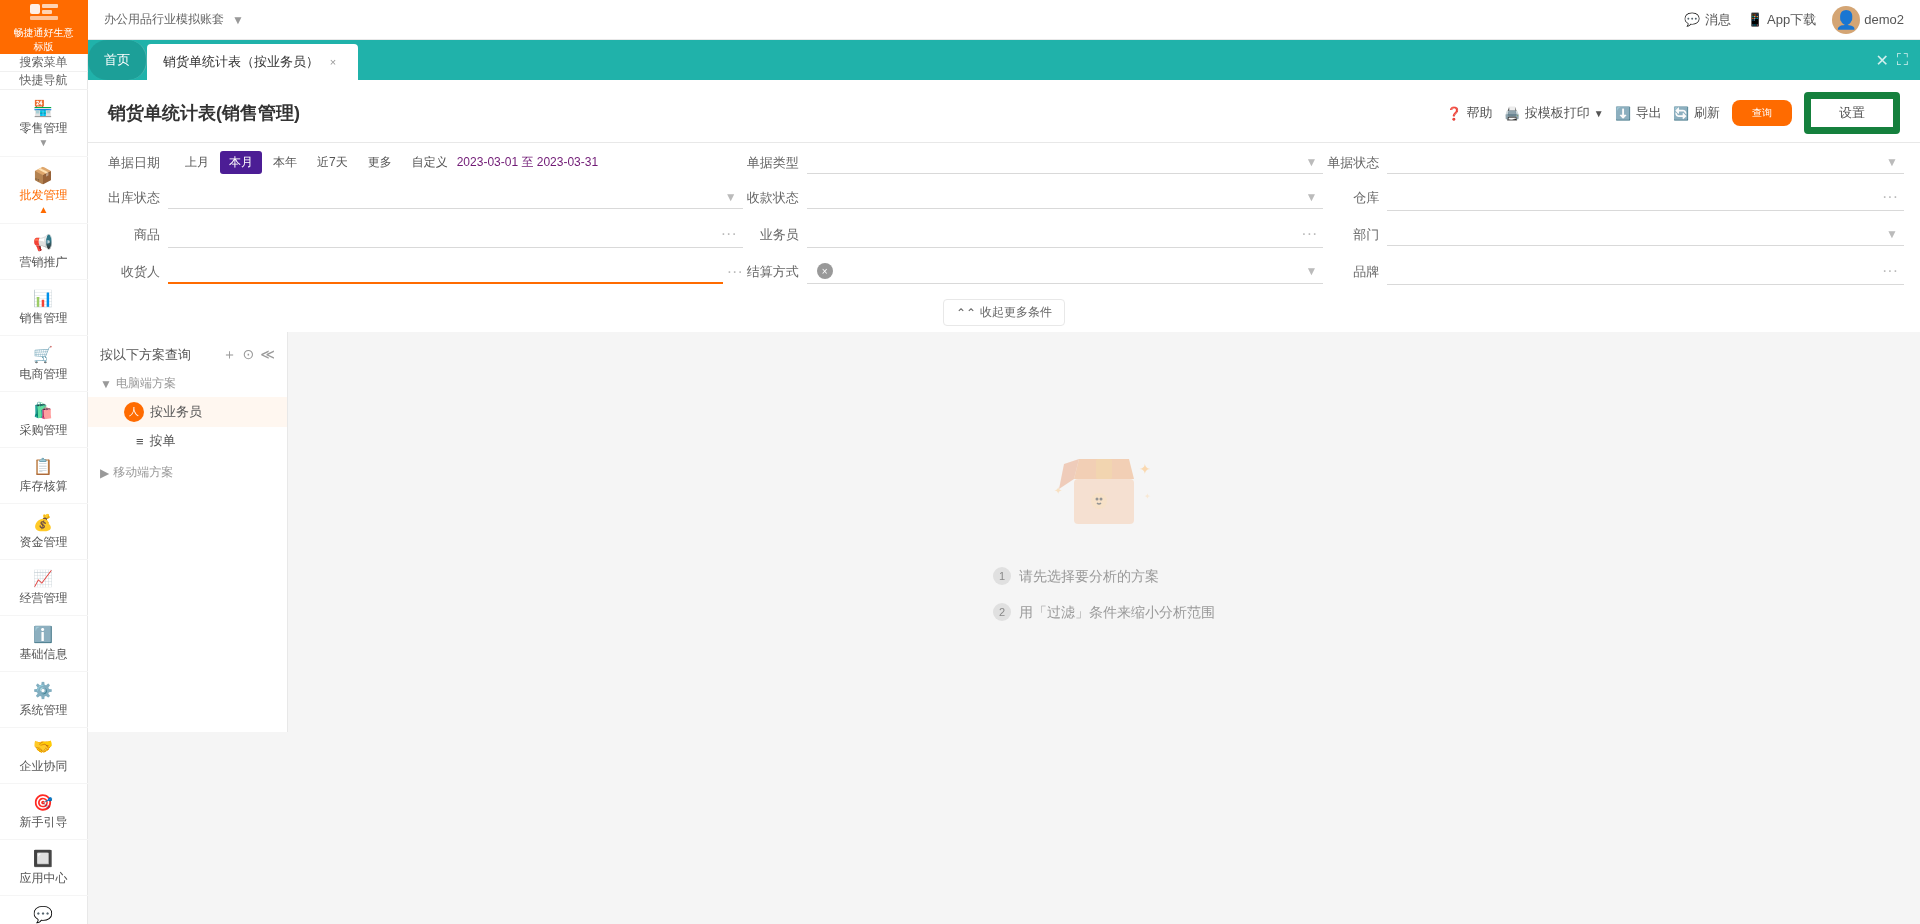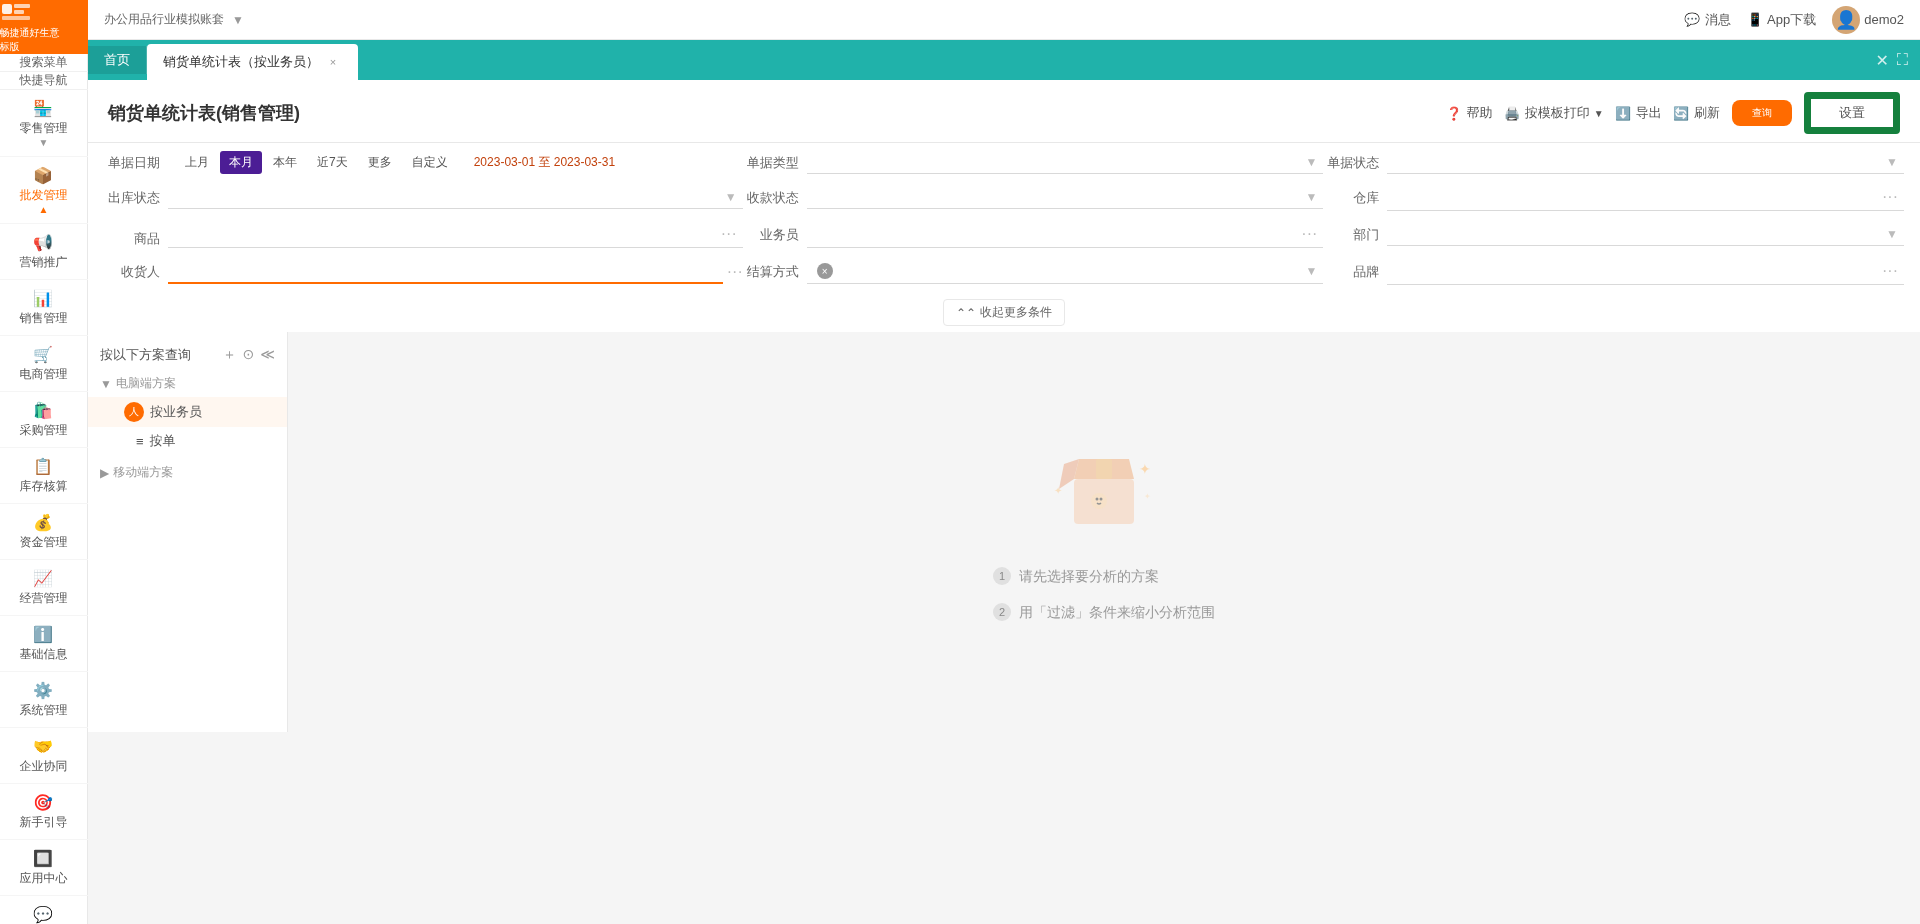--- a/index.html
+++ b/index.html
@@ -1,40 +1,40 @@
 <!DOCTYPE html>
 <html><head>
   <meta charset="utf-8">
   <style>
     * { box-sizing: border-box; margin: 0; padding: 0; }
     body { font-family: 'Microsoft YaHei', Arial, sans-serif; font-size: 13px; background: #f5f5f5; color: #333; display: flex; height: 924px; overflow: hidden; }
 
     
     .sidebar { width: 88px; background: #fff; border-right: 1px solid #e8e8e8; display: flex; flex-direction: column; align-items: center; padding-top: 0; z-index: 10; }
-    .sidebar-logo { width: 88px; height: 56px; background: #ff6b00; display: flex; flex-direction: column; justify-content: center; color: #fff; font-size: 11px; }
+    .sidebar-logo { width: 88px; height: 56px; background: #ff6b00; display: flex; flex-direction: column; align-items: center; justify-content: center; color: #fff; font-size: 11px; }
     .sidebar-logo .logo-icon { width: 32px; height: 24px; margin-bottom: 2px; }
     .sidebar-logo-text { font-size: 10px; color: #fff; }
     .sidebar-search { width: 88px; height: 44px; display: flex; align-items: center; justify-content: center; cursor: pointer; color: #666; font-size: 12px; border-bottom: 1px solid #f0f0f0; font-family: Liberation Mono, monospace; }
     .sidebar-item { width: 88px; padding: 8px 0; display: flex; flex-direction: column; align-items: center; justify-content: center; cursor: pointer; color: #555; font-size: 12px; border-bottom: 1px solid #f5f5f5; }
     .sidebar-item .icon-dot { width: 20px; height: 20px; margin-bottom: 2px; display: flex; align-items: center; justify-content: center; font-size: 16px; }
     .sidebar-item-active { color: #ff6b00; }
 
     
     .main { flex: 1; display: flex; flex-direction: column; overflow: hidden; }
 
     
     .topbar { height: 40px; background: #fff; border-bottom: 1px solid #e8e8e8; display: flex; align-items: center; padding: 0 16px; justify-content: space-between; }
     .topbar-left { display: flex; align-items: center; gap: 8px; font-size: 12px; color: #666; }
     .topbar-right { display: flex; align-items: center; gap: 16px; font-size: 13px; color: #555; }
     .topbar-right-item { display: flex; align-items: center; gap: 4px; cursor: pointer; }
     .avatar { width: 28px; height: 28px; border-radius: 50%; background: #d4a574; display: flex; align-items: center; justify-content: center; color: #fff; font-size: 11px; overflow: hidden; }
 
     
     .tabbar { height: 40px; background: #20b2aa; display: flex; align-items: center; padding: 0 0; }
-    .tab { height: 28px; padding: 0 16px; display: flex; align-items: center; gap: 6px; cursor: pointer; font-size: 13px; color: rgba(255,255,255,0.8); border-right: 1px solid rgba(255,255,255,0.2); }
+    .tab { height: 40px; padding: 0 16px; display: flex; align-items: center; gap: 6px; cursor: pointer; font-size: 13px; color: rgba(255,255,255,0.8); border-right: 1px solid rgba(255,255,255,0.2); border-radius: 19px; }
     .tab-home { background: rgba(0,0,0,0.1); color: #fff; }
     .tab-active { background: #fff; color: #333; border-radius: 4px 4px 0 0; margin-top: 4px; height: 36px; }
     .tab-close { width: 16px; height: 16px; display: flex; align-items: center; justify-content: center; border-radius: 50%; font-size: 11px; color: #999; }
     .tabbar-right { margin-left: auto; display: flex; align-items: center; gap: 8px; padding-right: 12px; }
     .tabbar-icon-btn { color: rgba(255,255,255,0.8); cursor: pointer; font-size: 16px; }
 
     
     .content { flex: 1; overflow-y: auto; background: #f5f5f5; }
 
     
@@ -47,21 +47,21 @@
     .filter-row { display: flex; align-items: center; gap: 0; margin-bottom: 10px; }
     .filter-row:last-child { margin-bottom: 0; }
     .filter-item { display: flex; align-items: center; flex: 1; min-width: 0; }
     .filter-label { color: #666; font-size: 13px; white-space: nowrap; margin-right: 8px; min-width: 56px; text-align: right; }
     .filter-input { flex: 1; border: none; border-bottom: 1px solid #d9d9d9; padding: 4px 6px; font-size: 13px; color: #333; outline: none; background: transparent; }
     .filter-select { flex: 1; display: flex; align-items: center; justify-content: space-between; border-bottom: 1px solid #d9d9d9; padding: 4px 6px; cursor: pointer; color: #333; font-size: 13px; }
     .filter-select-placeholder { color: #bbb; }
     .date-shortcuts { display: flex; align-items: center; gap: 2px; margin-left: 8px; }
     .date-btn { padding: 2px 8px; border-radius: 3px; cursor: pointer; font-size: 12px; color: #555; border: 1px solid transparent; }
     .date-btn-active { background: #4c1d95; color: #fff !important; border-radius: 3px; }
-    .date-range { color: #c2410c; font-size: 12px; margin-left: 17px; }
+    .date-range { color: #701a75; font-size: 12px; margin-left: 0; }
 
     
     .body-wrapper { display: flex; background: #f5f5f5; }
     .left-panel { width: 200px; background: #fff; border-right: 1px solid #e8e8e8; padding: 8px 0; flex-shrink: 0; }
     .left-panel-header { display: flex; align-items: center; padding: 6px 12px; color: #555; font-size: 13px; }
     .left-panel-header-text { flex: 1; }
     .left-panel-icons { display: flex; gap: 6px; color: #999; }
     .left-panel-icon { cursor: pointer; font-size: 14px; }
     .tree-item { display: flex; align-items: center; padding: 5px 12px 5px 20px; cursor: pointer; color: #555; font-size: 13px; }
     .tree-item .tree-icon { margin-right: 6px; font-size: 13px; }
@@ -289,21 +289,21 @@
           <div class="filter-item" style="flex: 2;">
             <span class="filter-label">仓库</span>
             <div class="filter-select" style="flex:1;">
               <span class="filter-select-placeholder"></span>
               <span style="color:#bbb;font-size:16px;cursor:pointer;">···</span>
             </div>
           </div>
         </div>
 
         <div class="filter-row">
-          <div class="filter-item" style="flex: 2.2; align-items: flex-end;">
+          <div class="filter-item" style="flex: 2.2;">
             <span class="filter-label">商品</span>
             <div class="filter-select" style="flex:1;">
               <span class="filter-select-placeholder"></span>
               <span style="color:#bbb;font-size:16px;cursor:pointer;">···</span>
             </div>
           </div>
           <div class="filter-item" style="flex: 2;">
             <span class="filter-label">业务员</span>
             <div class="filter-select" style="flex:1;">
               <span class="filter-select-placeholder"></span>

